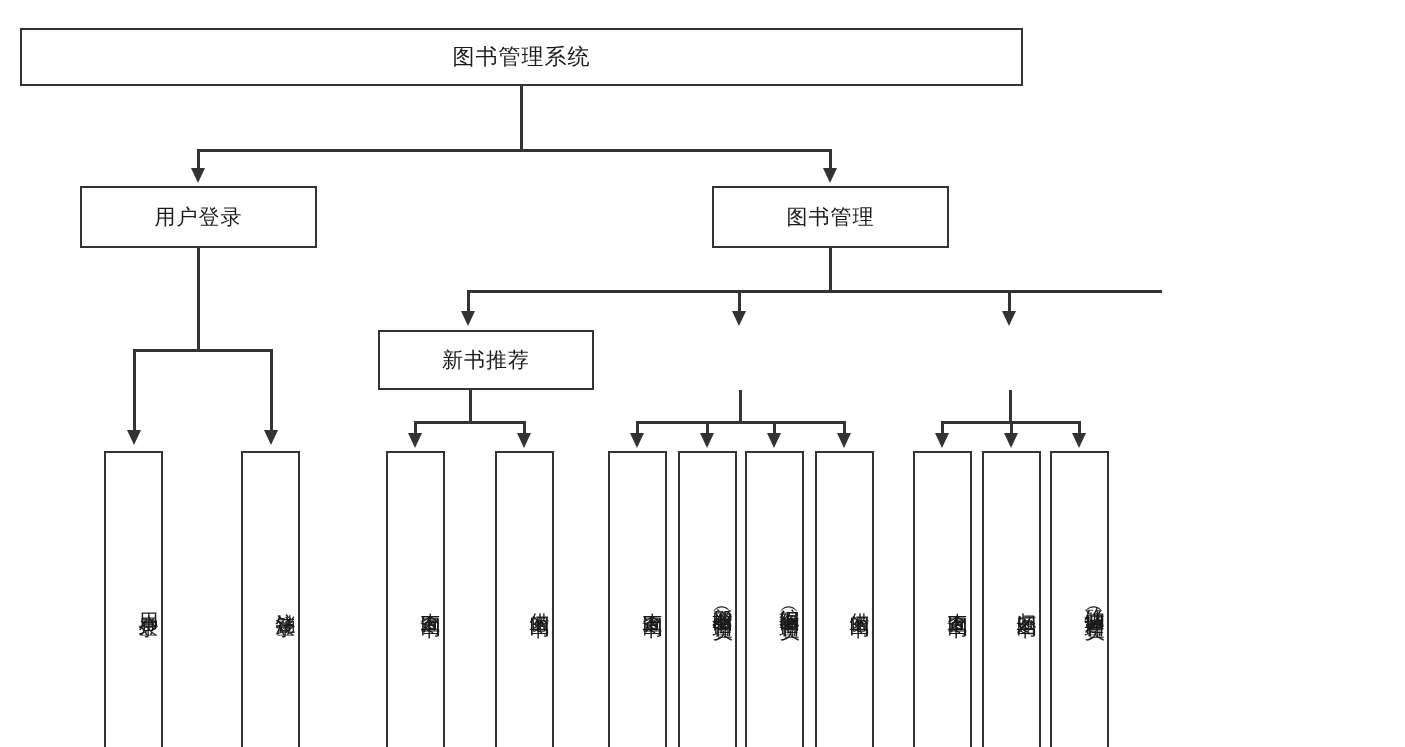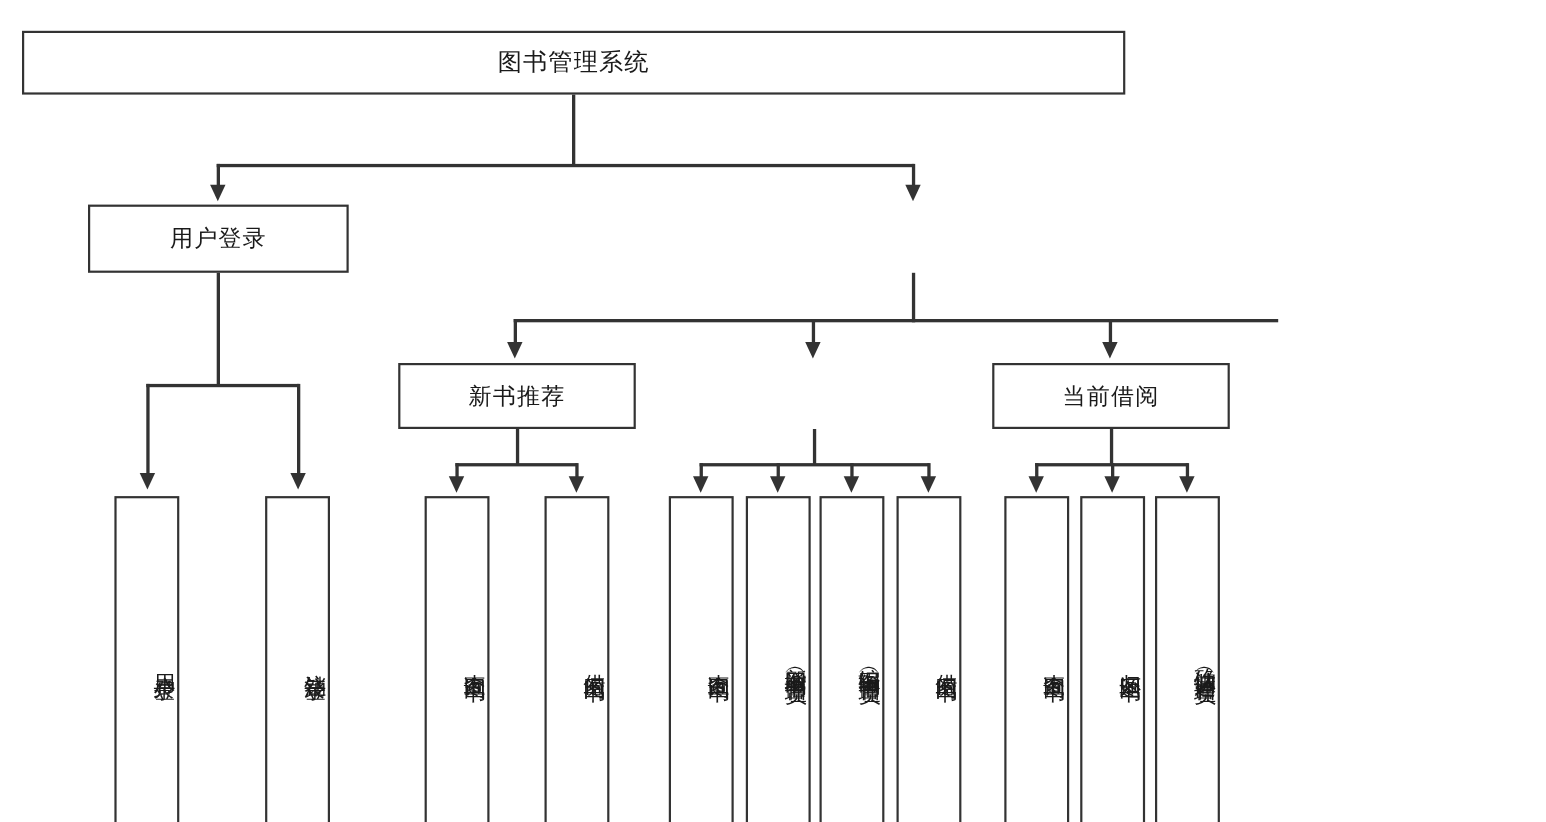--- a/index.html
+++ b/index.html
@@ -80,20 +80,21 @@
   <div class="conn v" style="left:520px;top:70px;height:65px;"></div>
 
   <div class="conn h" style="left:197px;top:133px;width:634px;"></div>
 
   <div class="conn v" style="left:197px;top:133px;height:25px;"></div>
   <div class="arrow" style="left:191px;top:152px;"></div>
   <div class="conn v" style="left:829px;top:133px;height:25px;"></div>
   <div class="arrow" style="left:823px;top:152px;"></div>
 
   <div class="node horiz" style="left:80px;top:170px;width:237px;height:62px;">用户登录</div>
+  <div class="node horiz" style="left:712px;top:170px;width:237px;height:62px;">图书管理</div>
 
   <div class="conn v" style="left:197px;top:232px;height:103px;"></div>
   <div class="conn h" style="left:133px;top:333px;width:139px;"></div>
   <div class="conn v" style="left:133px;top:333px;height:85px;"></div>
   <div class="arrow" style="left:127px;top:414px;"></div>
   <div class="conn v" style="left:270px;top:333px;height:85px;"></div>
   <div class="arrow" style="left:264px;top:414px;"></div>
 
   <div class="node vert" style="left:104px;top:435px;width:59px;height:300px;">
     <span class="vlabel">用户登录</span>
@@ -110,22 +111,21 @@
 
   <div class="conn v" style="left:738px;top:274px;height:24px;"></div>
   <div class="arrow" style="left:732px;top:295px;"></div>
 
   <div class="conn v" style="left:1008px;top:274px;height:24px;"></div>
   <div class="arrow" style="left:1002px;top:295px;"></div>
 
   <div class="conn v" style="left:1277px;top:274px;height:24px;"></div>
   <div class="arrow" style="left:1271px;top:295px;"></div>
 
-  <div class="node horiz" style="left:362px;top:314px;width:216px;height:60px;">新书推荐</div>
-  <div class="node horiz" style="left:902px;top:314px;width:216px;height:60px;">当前借阅</div>
+  <div class="node horiz" style="left:378px;top:314px;width:216px;height:60px;">新书推荐</div>
 
   <div class="conn v" style="left:469px;top:374px;height:33px;"></div>
   <div class="conn h" style="left:414px;top:405px;width:111px;"></div>
   <div class="conn v" style="left:414px;top:405px;height:15px;"></div>
   <div class="arrow" style="left:408px;top:417px;"></div>
   <div class="conn v" style="left:523px;top:405px;height:15px;"></div>
   <div class="arrow" style="left:517px;top:417px;"></div>
 
   <div class="node vert" style="left:386px;top:435px;width:59px;height:300px;">
     <span class="vlabel">查询图书</span>

